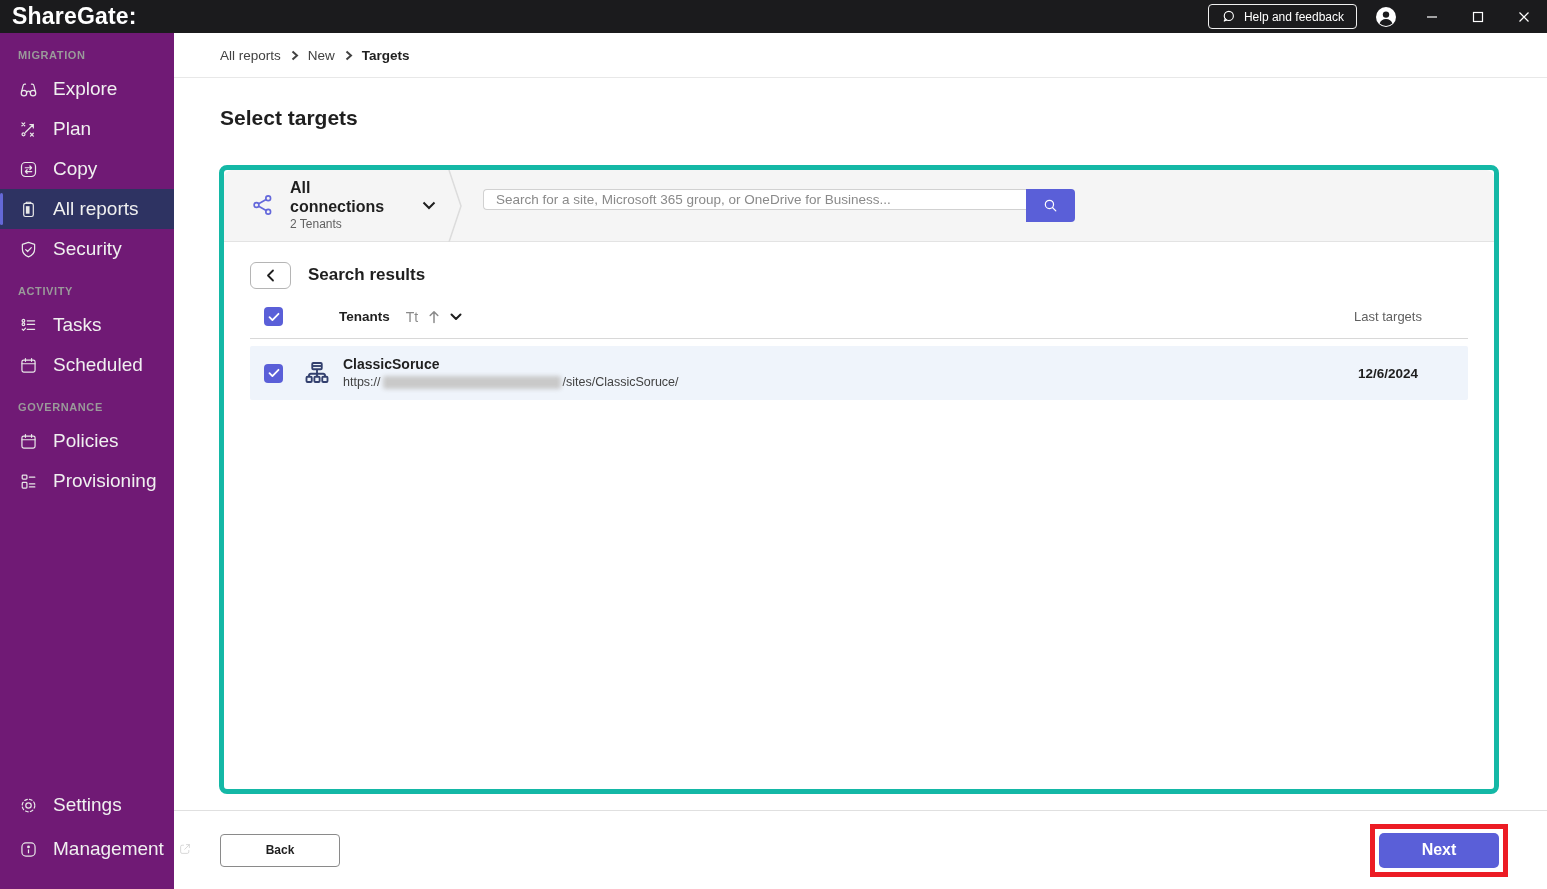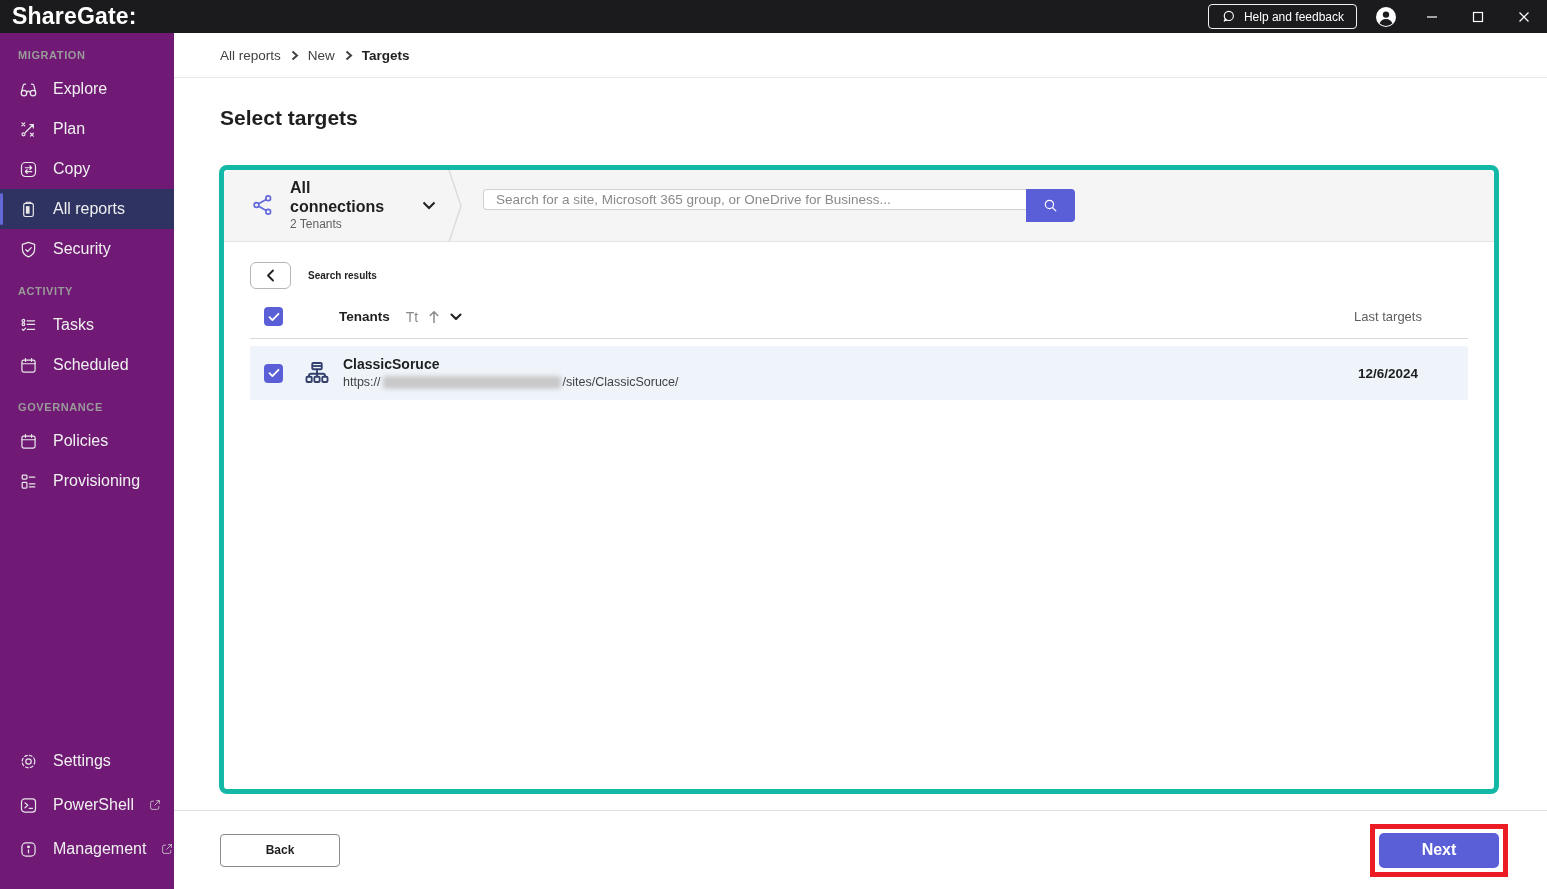--- a/index.html
+++ b/index.html
@@ -11,21 +11,21 @@
   .logo .dots { font-weight:800; }
   .titlebar-right { margin-left:auto; display:flex; align-items:center; height:100%; }
   .help-btn { display:flex; align-items:center; gap:8px; border:1px solid #f0f0f0; border-radius:4px; color:#fff; font-size:12px; padding:4px 12px; background:transparent; cursor:pointer; margin-right:14px; }
   .account-btn { width:30px; height:30px; display:flex; align-items:center; justify-content:center; margin-right:8px; cursor:pointer; background:none; border:none; }
   .win-btn { width:46px; height:33px; display:flex; align-items:center; justify-content:center; background:transparent; border:none; cursor:pointer; }
   .win-btn svg { stroke:#fff; }
 
   
   .sidebar { position:fixed; top:33px; left:0; width:174px; height:856px; background:#701a75; display:flex; flex-direction:column; z-index:20; }
   .side-section-label { color:#9a9a9a; font-size:11px; font-weight:700; letter-spacing:.6px; padding:16px 0 8px 18px; }
-  .side-item { display:flex; align-items:center; gap:14px; height:40px; padding-left:18px; color:#f0f0f0; font-size:16px; cursor:pointer; position:relative; }
+  .side-item { display:flex; align-items:center; gap:14px; height:40px; padding-left:18px; color:#f0f0f0; font-size:19px; cursor:pointer; position:relative; }
   .side-item svg { flex:0 0 auto; stroke:#e8e8e8; fill:none; stroke-width:1.4; stroke-linecap:round; stroke-linejoin:round; }
   .side-item.active { background:#2e3362; }
   .side-item.active::before { content:""; position:absolute; left:0; top:4px; bottom:4px; width:3px; background:#6468d6; border-radius:2px; }
   .side-footer { margin-top:auto; padding-bottom:18px; }
   .side-footer .side-item { height:44px; }
   .ext-icon svg { stroke:#cfcfcf; }
 
   
   .main { margin-left:174px; margin-top:33px; width:1373px; height:856px; display:flex; flex-direction:column; background:#fff; }
   .breadcrumb-bar { height:45px; flex:0 0 auto; border-bottom:1px solid #e8e8e8; display:flex; align-items:center; padding-left:46px; gap:9px; }
@@ -45,21 +45,21 @@
   .conn-sep { height:72px; width:30px; margin-left:12px; }
   .search-group { display:flex; margin-left:12px; }
   .search-input { width:543px; height:21px; border:1px solid #d1d1d1; border-right:none; border-radius:4px 0 0 4px; padding:0 12px; font-size:13.5px; color:#242424; background:#fff; outline:none; font-family:"Liberation Sans", sans-serif; }
   .search-input::placeholder { color:#8a8a8a; }
   .search-btn { width:49px; height:33px; background:#5a5fd8; border:none; border-radius:0 4px 4px 0; display:flex; align-items:center; justify-content:center; cursor:pointer; }
 
   
   .results { flex:1; padding:19px 26px 0 26px; display:flex; flex-direction:column; }
   .results-top { display:flex; align-items:center; gap:17px; height:28px; }
   .back-chevron-btn { width:41px; height:27px; border:1px solid #b5b5b5; border-radius:6px; background:#fff; display:flex; align-items:center; justify-content:center; cursor:pointer; }
-  .results-title { font-size:10px; font-weight:700; color:#1f1f1f; }
+  .results-title { font-size:17px; font-weight:700; color:#1f1f1f; }
   .table-header { display:flex; align-items:center; height:44px; margin-top:6px; border-bottom:1px solid #d8d8d8; padding-left:14px; }
   .checkbox { width:19px; height:19px; border-radius:4px; background:#5a5fd8; display:flex; align-items:center; justify-content:center; cursor:pointer; flex:0 0 auto; }
   .col-object { margin-left:56px; font-size:13.5px; font-weight:700; color:#1f1f1f; }
   .sort-tt { margin-left:16px; font-size:14px; color:#8a8a8a; }
   .sort-up { margin-left:10px; }
   .sort-chevron { margin-left:10px; cursor:pointer; }
   .col-modified { margin-left:auto; width:160px; text-align:center; font-size:13px; color:#5f5f5f; }
   .table-row { display:flex; align-items:center; height:54px; margin-top:7px; background:#eff4fb; border-radius:2px; padding-left:14px; cursor:pointer; }
   .row-icon { margin-left:19px; }
   .row-texts { margin-left:11px; line-height:1.2; }
@@ -227,34 +227,20 @@
         <svg class="ic" width="21" height="21" viewBox="0 0 24 24">
             <circle cx="12" cy="12" r="3.1"></circle>
             <circle cx="12" cy="12" r="7.2" stroke-dasharray="3.1 2.6"></circle>
           </svg>
       </span>
       <span>Settings</span>
     </div>
     <div class="side-item">
       <span>
         <svg class="ic" width="21" height="21" viewBox="0 0 24 24">
-            <rect x="4" y="4.5" width="16" height="15" rx="3.5"></rect>
-            <path d="M8 9 l3.2 2.8 L8 14.6 M12.8 15.2 h3.8"></path>
-          </svg>
-      </span>
-      <span>PowerShell</span>
-      <span class="ext-icon">
-        <svg class="ic" width="14" height="14" viewBox="0 0 24 24" fill="none" stroke-width="1.8" stroke-linecap="round" stroke-linejoin="round">
-            <path d="M14.5 4.5 H19.5 V9.5 M19.5 4.5 L11.5 12.5 M9.5 5.5 H7 a2.5 2.5 0 0 0 -2.5 2.5 v9 a2.5 2.5 0 0 0 2.5 2.5 h9 a2.5 2.5 0 0 0 2.5 -2.5 V14.5"></path>
-          </svg>
-      </span>
-    </div>
-    <div class="side-item">
-      <span>
-        <svg class="ic" width="21" height="21" viewBox="0 0 24 24">
             <rect x="4.5" y="4.5" width="15" height="15" rx="4.5"></rect>
             <circle cx="12" cy="9" r="0.9" fill="#e8e8e8"></circle>
             <path d="M12 12.4 v3.3"></path>
           </svg>
       </span>
       <span>Management</span>
       <span class="ext-icon">
         <svg class="ic" width="14" height="14" viewBox="0 0 24 24" fill="none" stroke-width="1.8" stroke-linecap="round" stroke-linejoin="round">
             <path d="M14.5 4.5 H19.5 V9.5 M19.5 4.5 L11.5 12.5 M9.5 5.5 H7 a2.5 2.5 0 0 0 -2.5 2.5 v9 a2.5 2.5 0 0 0 2.5 2.5 h9 a2.5 2.5 0 0 0 2.5 -2.5 V14.5"></path>
           </svg>

